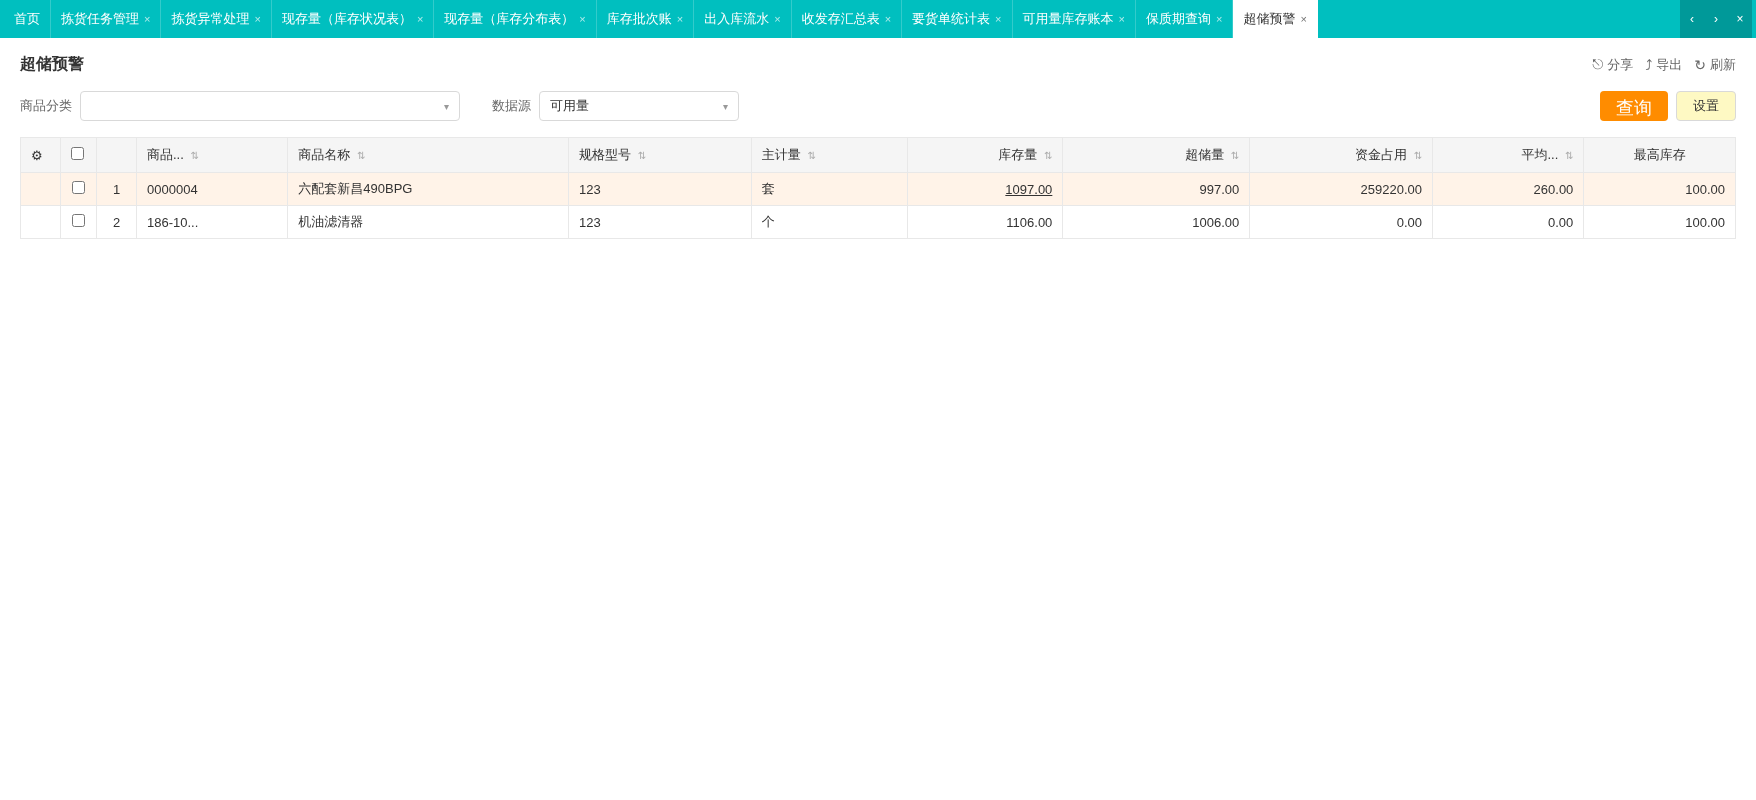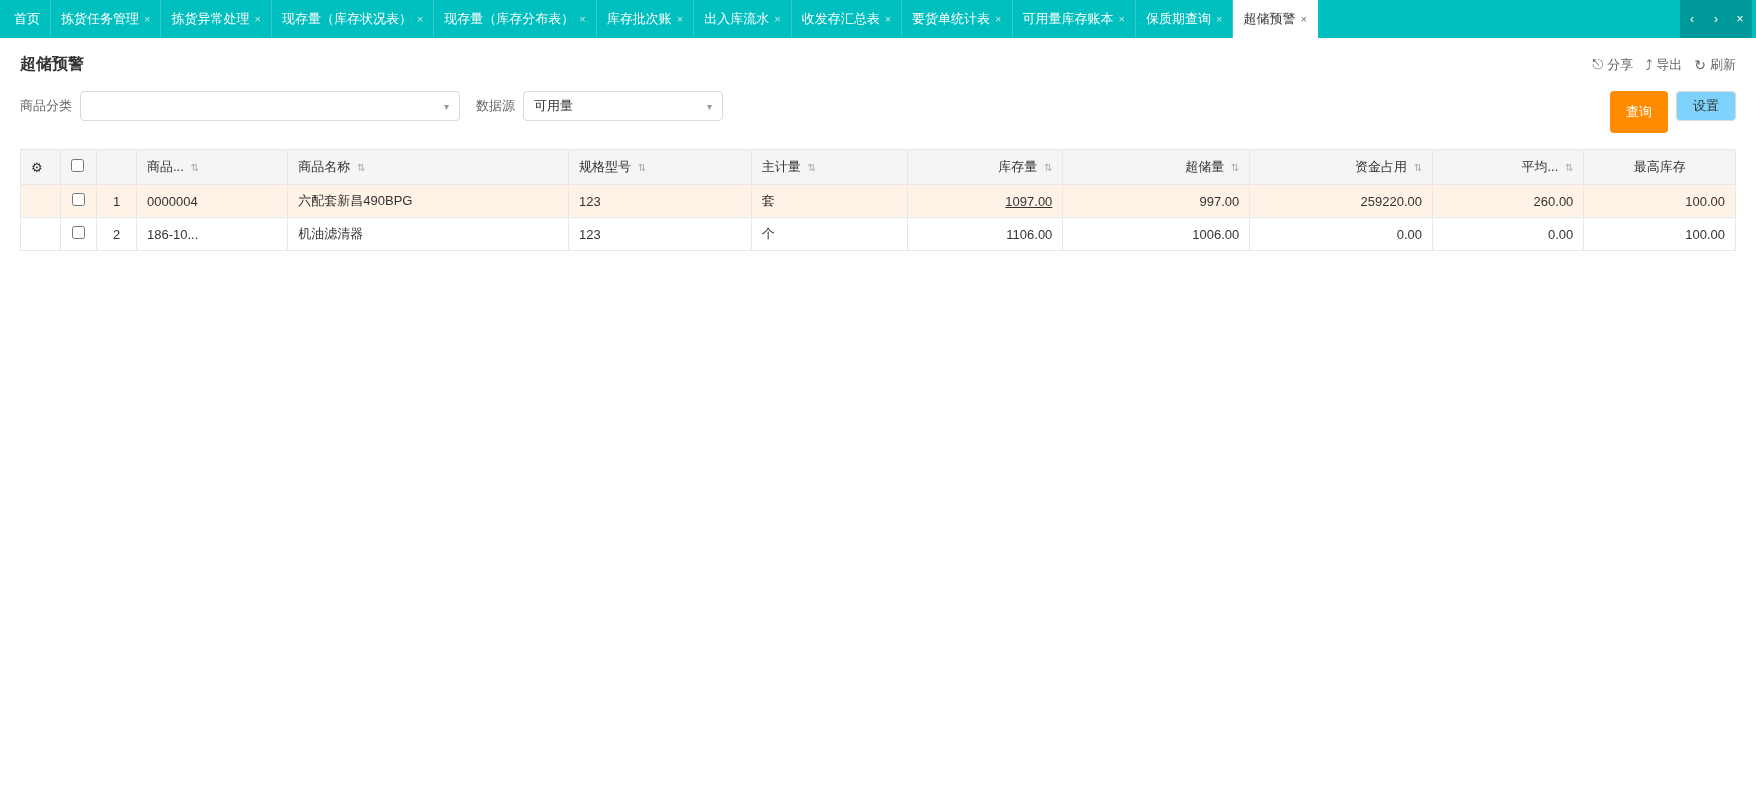--- a/index.html
+++ b/index.html
@@ -79,22 +79,22 @@
       align-items: center;
       gap: 4px;
       color: #666;
       cursor: pointer;
       font-size: 13px;
     }
 
     
     .filter-bar {
       display: flex;
-      align-items: flex-start;
-      gap: 16px;
+      align-items: flex-end;
+      gap: 32px;
       margin-bottom: 16px;
     }
     .filter-item {
       display: flex;
       align-items: center;
       gap: 8px;
     }
     .filter-label {
       color: #666;
       white-space: nowrap;
@@ -124,25 +124,25 @@
       gap: 8px;
       margin-left: auto;
     }
     .btn-query {
       background: #ff8c00;
       color: #fff;
       border: none;
       border-radius: 4px;
       padding: 5px 16px;
       cursor: pointer;
-      font-size: 13px;
-      height: 42px;
+      font-size: 18px;
+      height: 30px;
     }
     .btn-settings {
-      background: #7dd3fc;
+      background: #fef9c3;
       color: #333;
       border: 1px solid #d9d9d9;
       border-radius: 4px;
       padding: 5px 16px;
       cursor: pointer;
       font-size: 13px;
       height: 30px;
     }
 
     

